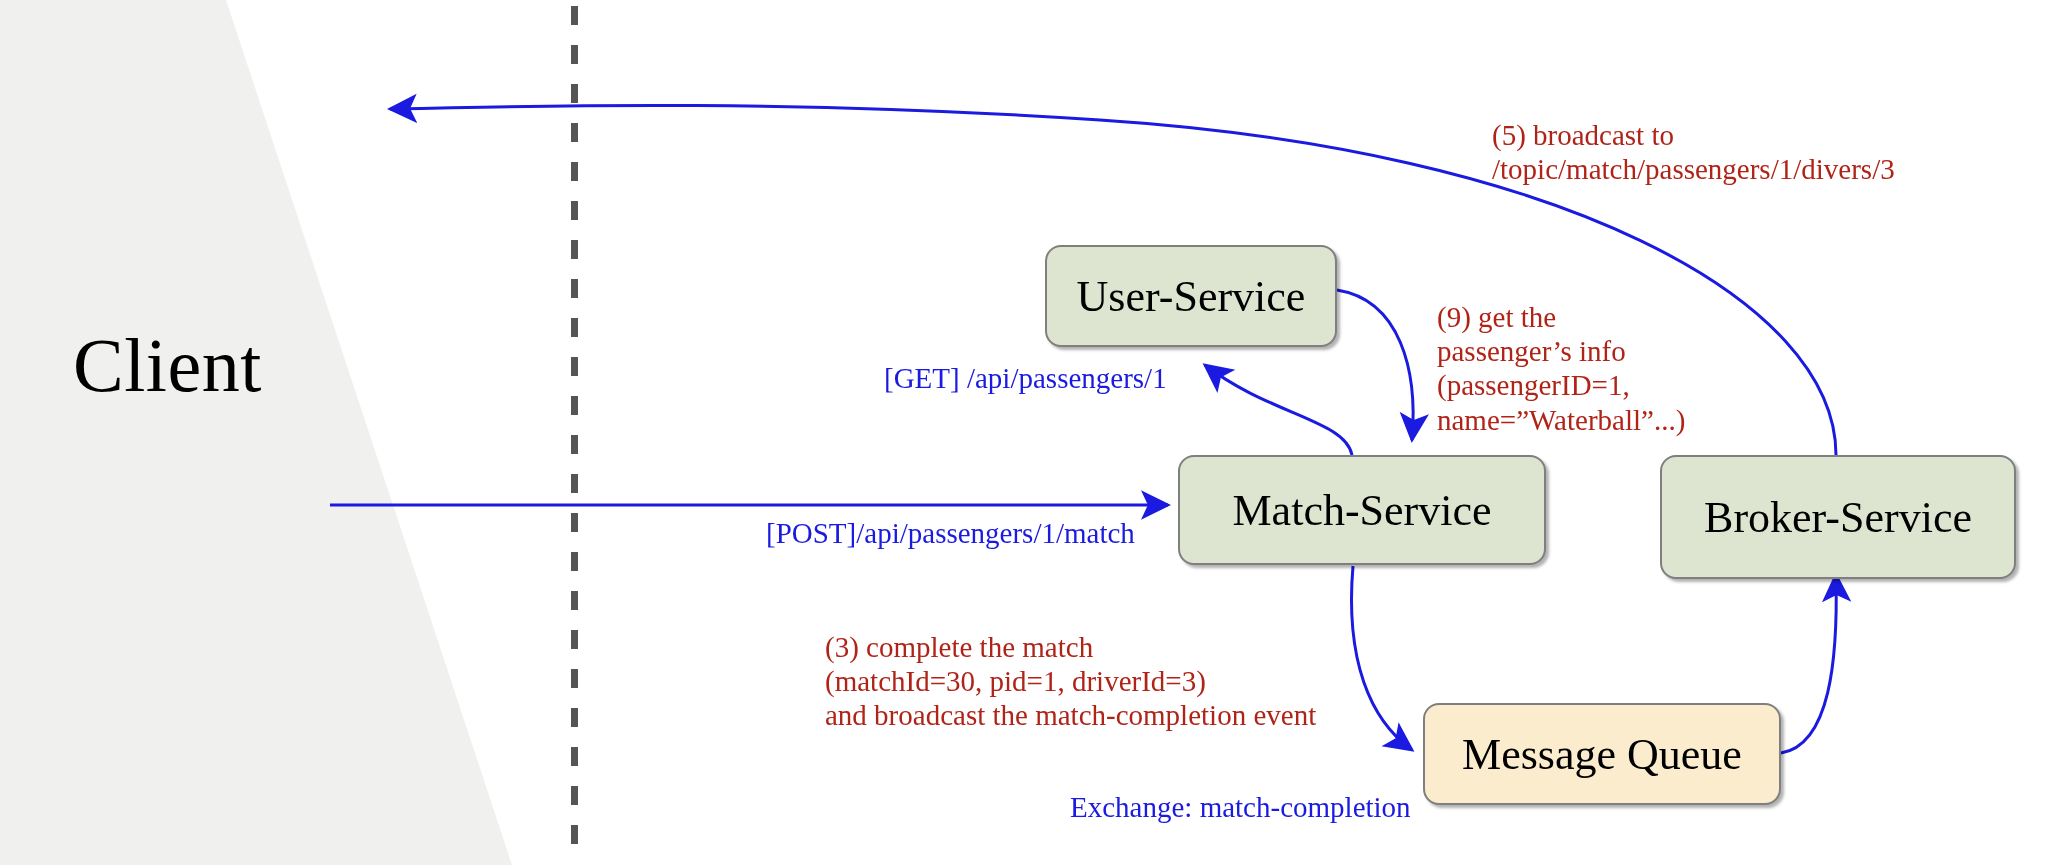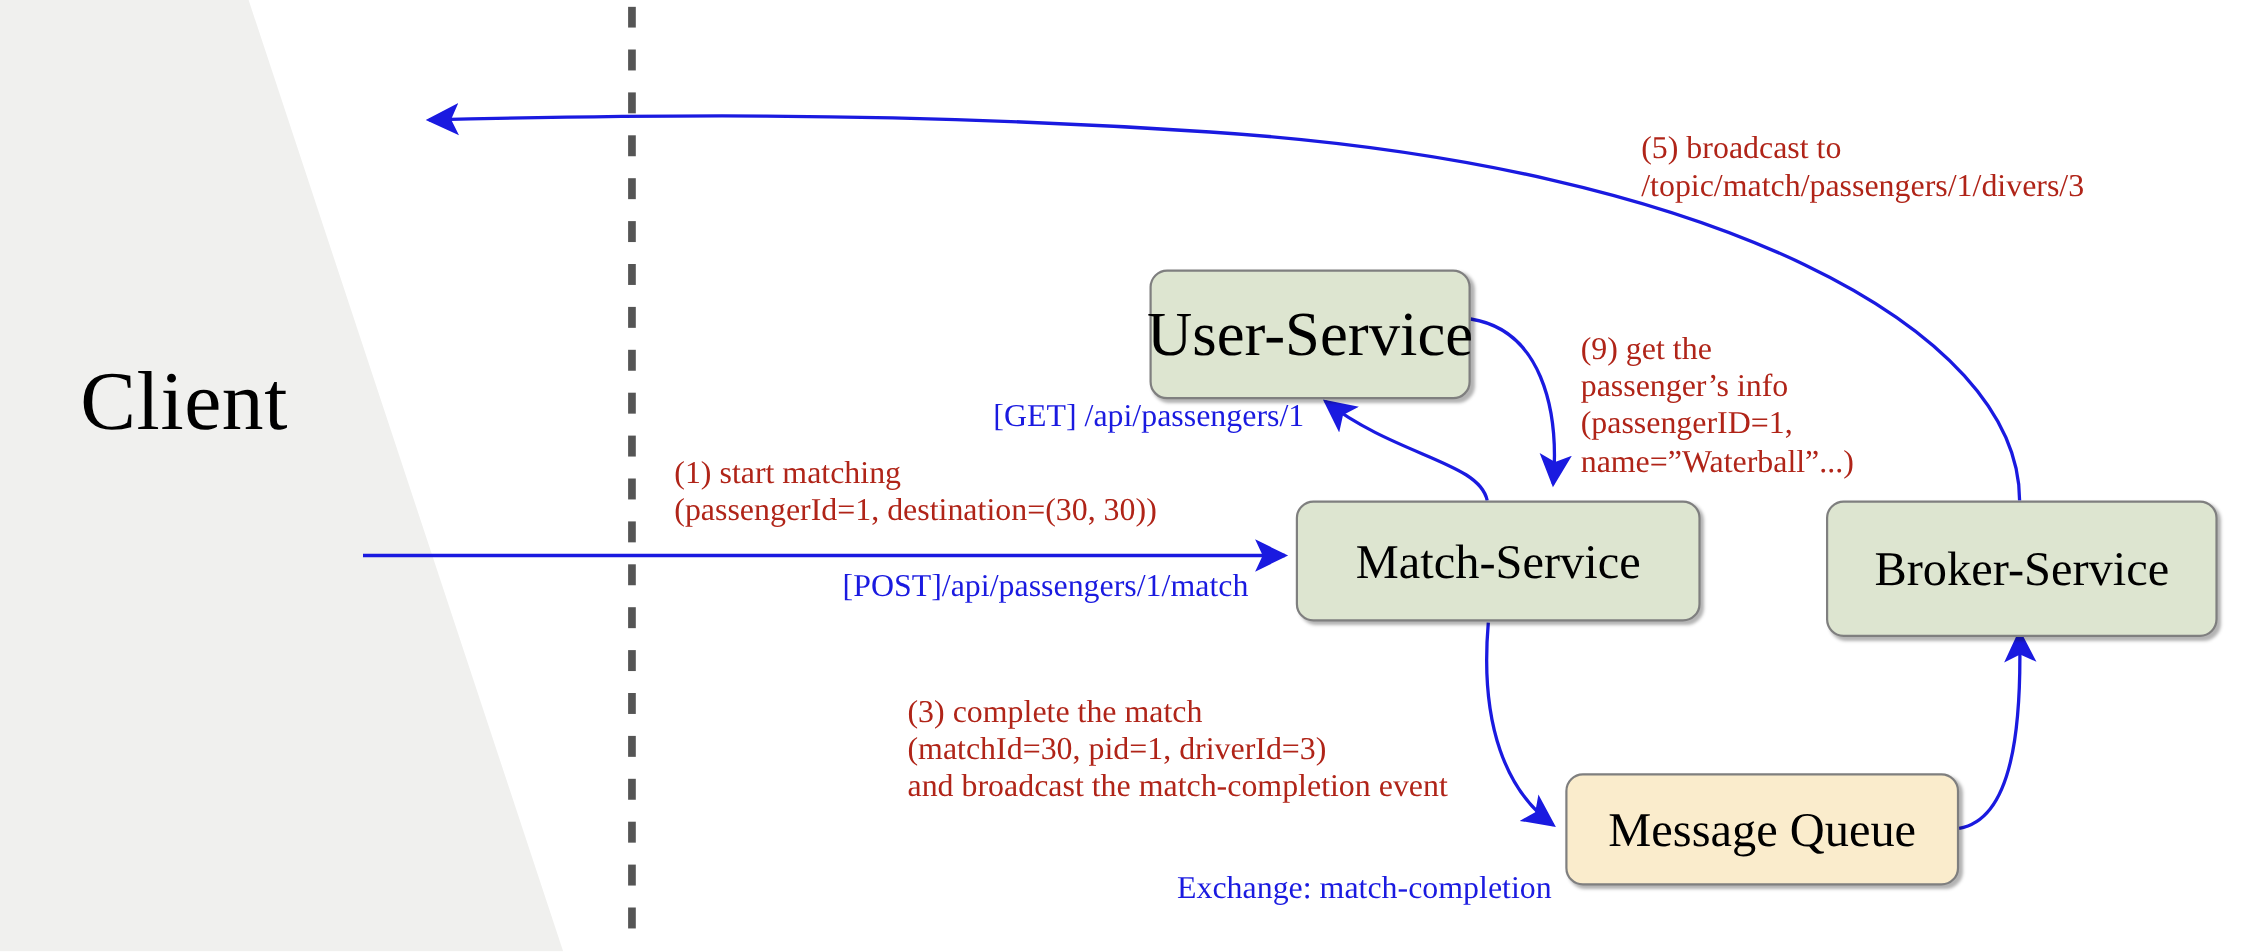--- a/index.html
+++ b/index.html
@@ -49,21 +49,21 @@
     display: flex;
     align-items: center;
     justify-content: center;
     color: #000000;
     box-shadow: 3px 3px 3px rgba(0,0,0,0.30);
     white-space: nowrap;
   }
   .node.green { background: #dde5d0; }
   .node.cream { background: #faeccc; }
 
-  #node-user-service   { left: 1045px; top: 245px; width: 292px; height: 118px; font-size: 57px; }
+  #node-user-service   { left: 1045px; top: 245px; width: 292px; height: 102px; font-size: 44px; }
   #node-match-service  { left: 1178px; top: 455px; width: 368px; height: 110px; font-size: 44px; }
   #node-broker-service { left: 1660px; top: 455px; width: 356px; height: 124px; font-size: 44px; }
   #node-message-queue  { left: 1423px; top: 703px; width: 358px; height: 102px; font-size: 44px; }
 
   
   #client-label {
     position: absolute;
     left: 73px;
     top: 322px;
     font-size: 76px;
@@ -79,21 +79,21 @@
   }
   .note.red  { color: #b02418; }
   .note.blue { color: #1a1ae0; }
 
   #note-step1          { left: 613px;  top: 413px; }
   #note-step2          { left: 1437px; top: 300px; }
   #note-step3          { left: 825px;  top: 630px; }
   #note-step4          { left: 1492px; top: 583px; }
   #note-step5          { left: 1492px; top: 118px; }
   #label-post-match    { left: 766px;  top: 516px; }
-  #label-get-passenger { left: 884px;  top: 361px; margin-left: 19px; }
+  #label-get-passenger { left: 884px;  top: 361px; }
   #label-exchange      { left: 1070px; top: 790px; }
 </style>
 </head>
 <body>
 
 <div id="canvas">
 
   <svg class="wedge" viewBox="0 0 2048 865" preserveAspectRatio="none">
     <polygon points="0,0 226,0 512,865 0,865" fill="#f0f0ee"></polygon>
   </svg>
@@ -132,22 +132,20 @@
     </g>
   </svg>
 
   <div id="client-label">Client</div>
 
   <div class="node green" id="node-user-service">User-Service</div>
   <div class="node green" id="node-match-service">Match-Service</div>
   <div class="node green" id="node-broker-service">Broker-Service</div>
   <div class="node cream" id="node-message-queue">Message Queue</div>
 
-  <div class="note red" id="note-step1">(1) start matching
-(passengerId=1, destination=(30, 30))</div>
   <div class="note red" id="note-step2">(9) get the
 passenger’s info
 (passengerID=1,
 name=”Waterball”...)</div>
   <div class="note red" id="note-step3">(3) complete the match
 (matchId=30, pid=1, driverId=3)
 and broadcast the match-completion event</div>
   <div class="note red" id="note-step5">(5) broadcast to
 /topic/match/passengers/1/divers/3</div>
 

